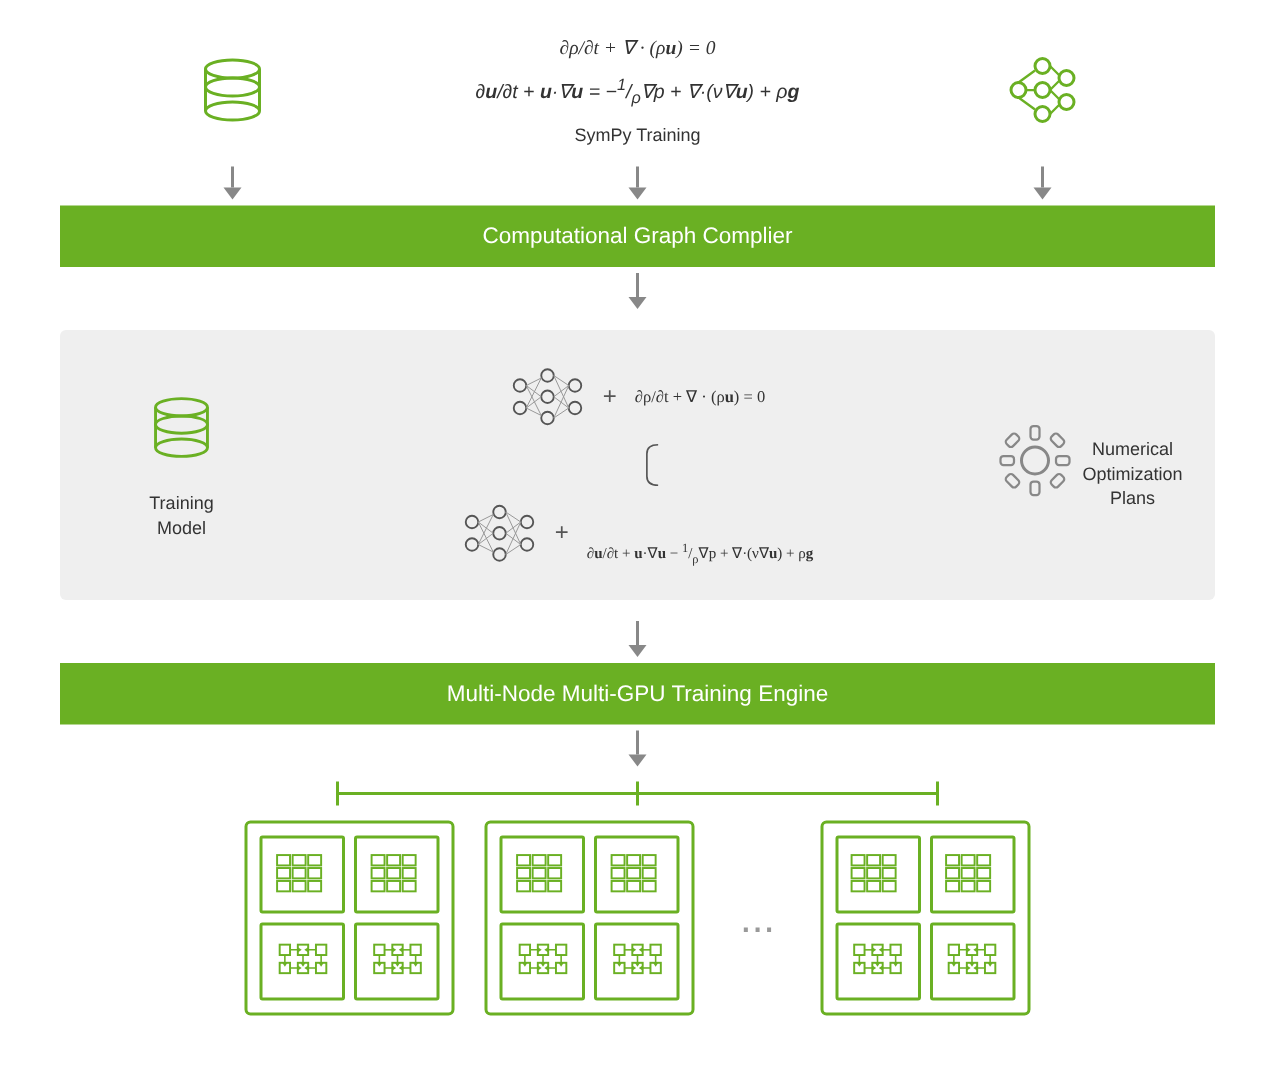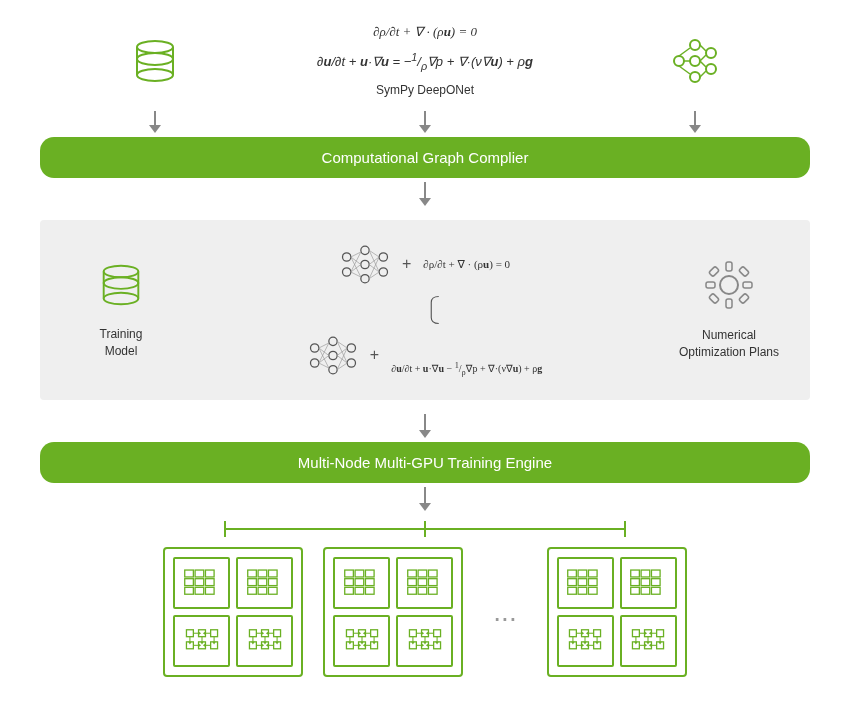--- a/index.html
+++ b/index.html
@@ -56,21 +56,21 @@
     }
 
     .green-bar {
       background: #6ab023;
       color: #fff;
       font-size: 15px;
       font-weight: 400;
       text-align: center;
       width: 100%;
       padding: 12px 0;
-      border-radius: 14px;
+      border-radius: 0;
     }
 
     .middle-section {
       display: flex;
       width: 100%;
       margin: 10px 0;
       gap: 0;
       background: #efefef;
       border-radius: 4px;
       padding: 16px;
@@ -89,21 +89,21 @@
     .middle-center {
       flex: 1;
       display: flex;
       flex-direction: column;
       align-items: center;
       padding: 0 10px;
     }
 
     .middle-right {
       display: flex;
-      flex-direction: column;
+      flex-direction: row;
       align-items: center;
       width: 130px;
     }
 
     .nn-row {
       display: flex;
       align-items: center;
       gap: 8px;
       margin: 6px 0;
     }
@@ -208,21 +208,21 @@
   <div class="top-item" style="width:280px;">
     <div class="equation-area">
       <div style="font-style:italic; margin-bottom:4px; font-size:11px;">
         <span style="font-family: 'Times New Roman', serif; font-size:13px;">∂ρ/∂t + ∇ · (ρ<b>u</b>) = 0</span>
       </div>
       <div style="font-style:italic; font-size:11px;">
         <span style="font-family: Liberation Sans, sans-serif; font-size:13px;">∂<b>u</b>/∂t + <b>u</b>·∇<b>u</b> = −<sup>1</sup>/<sub>ρ</sub>∇p + ∇·(ν∇<b>u</b>) + ρ<b>g</b></span>
       </div>
     </div>
     <div class="label">
-      <span>SymPy DeepONet</span>
+      <span>SymPy Training</span>
     </div>
   </div>
 
   <div class="top-item">
     <div class="icon-area">
       <svg width="52" height="52" viewBox="0 0 52 52">
 
         <circle cx="10" cy="26" r="5" fill="none" stroke="#6ab023" stroke-width="2"></circle>
         <circle cx="26" cy="10" r="5" fill="none" stroke="#6ab023" stroke-width="2"></circle>
         <circle cx="26" cy="26" r="5" fill="none" stroke="#6ab023" stroke-width="2"></circle>

